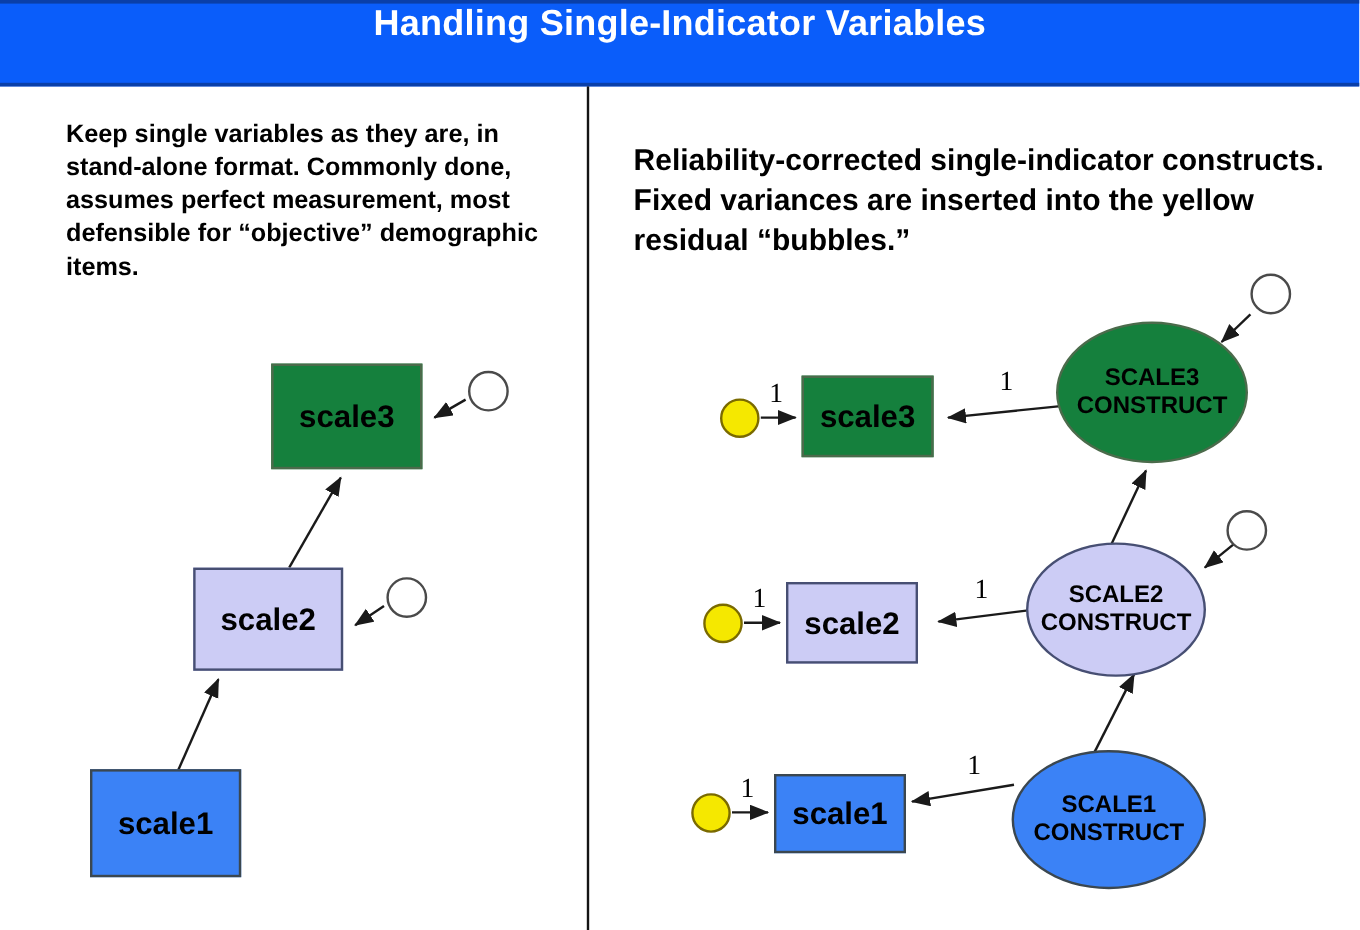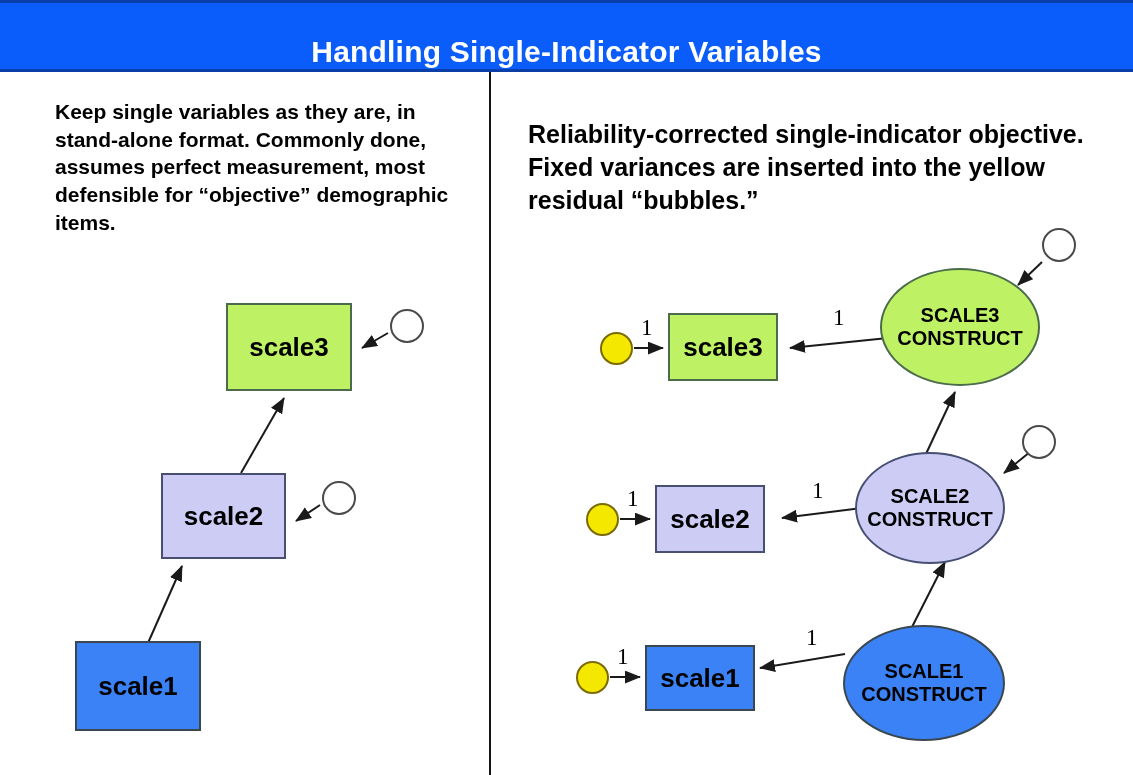--- a/index.html
+++ b/index.html
@@ -20,21 +20,21 @@
   #title-bar {
     position: absolute;
     left: 0; top: 0;
     width: 1133px;
     height: 72px;
     background: #0a5dfa;
     border-top: 3px solid #0a3fa8;
     border-bottom: 3px solid #0a3fa8;
     box-sizing: border-box;
     display: flex;
-    align-items: flex-end;
+    align-items: flex-start;
     justify-content: center;
   }
   #title-text {
     color: #ffffff;
     font-size: 30px;
     font-weight: bold;
     letter-spacing: 0.2px;
     text-align: center;
     white-space: nowrap;
   }
@@ -80,21 +80,21 @@
     position: absolute;
     box-sizing: border-box;
     border: 2px solid #3b4750;
     display: flex;
     align-items: center;
     justify-content: center;
     color: #000000;
     font-weight: bold;
     font-size: 26px;
   }
-  .fill-green  { background: #bef264; border-color: #4b6b4b; }
+  .fill-green  { background: #15803d; border-color: #4b6b4b; }
   .fill-purple { background: #ccccf5; border-color: #474f73; }
   .fill-cyan   { background: #3b82f6; border-color: #3b4750; }
 
   
   .node-ellipse {
     position: absolute;
     box-sizing: border-box;
     border: 2px solid #4b6b4b;
     border-radius: 50%;
     display: flex;
@@ -144,21 +144,21 @@
 <div id="slide">
 
   <div id="title-bar">
     <span id="title-text">Handling Single-Indicator Variables</span>
   </div>
 
   <div id="divider"></div>
 
   <div class="body-text" id="left-text">Keep single variables as they are, in stand-alone format. Commonly done, assumes perfect measurement, most defensible for “objective” demographic items.</div>
 
-  <div class="body-text" id="right-text">Reliability-corrected single-indicator objective. Fixed variances are inserted into the yellow residual “bubbles.”</div>
+  <div class="body-text" id="right-text">Reliability-corrected single-indicator constructs. Fixed variances are inserted into the yellow residual “bubbles.”</div>
 
   <svg class="diagram-svg" viewBox="0 0 1133 775" xmlns="http://www.w3.org/2000/svg">
     <defs>
       <marker id="arrowhead" markerWidth="9" markerHeight="9" refX="7.5" refY="3.2" orient="auto" markerUnits="strokeWidth">
         <path d="M0,0 L8,3.2 L0,6.4 z" fill="#1a1a1a"></path>
       </marker>
     </defs>
 
     <g>
       <line x1="148" y1="643" x2="182" y2="566" stroke="#1a1a1a" stroke-width="2" marker-end="url(#arrowhead)"></line>

